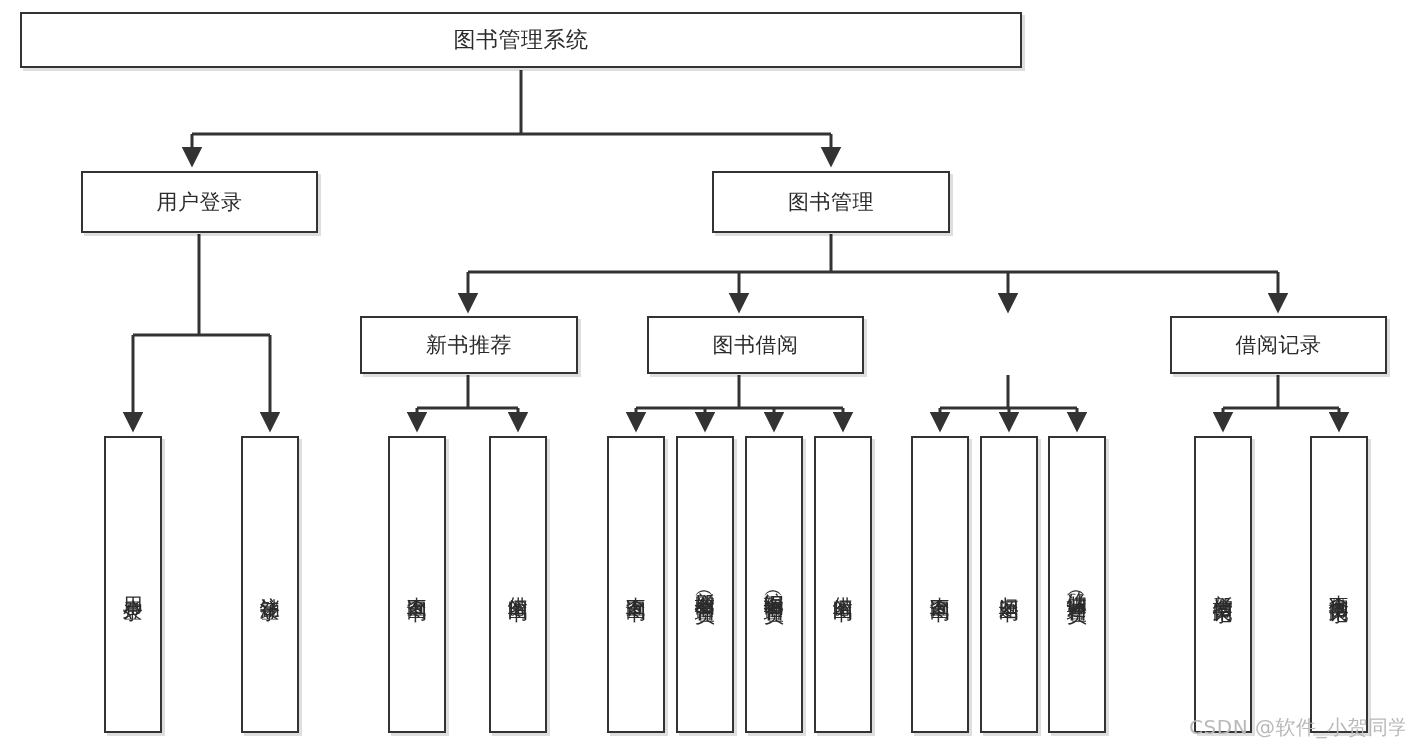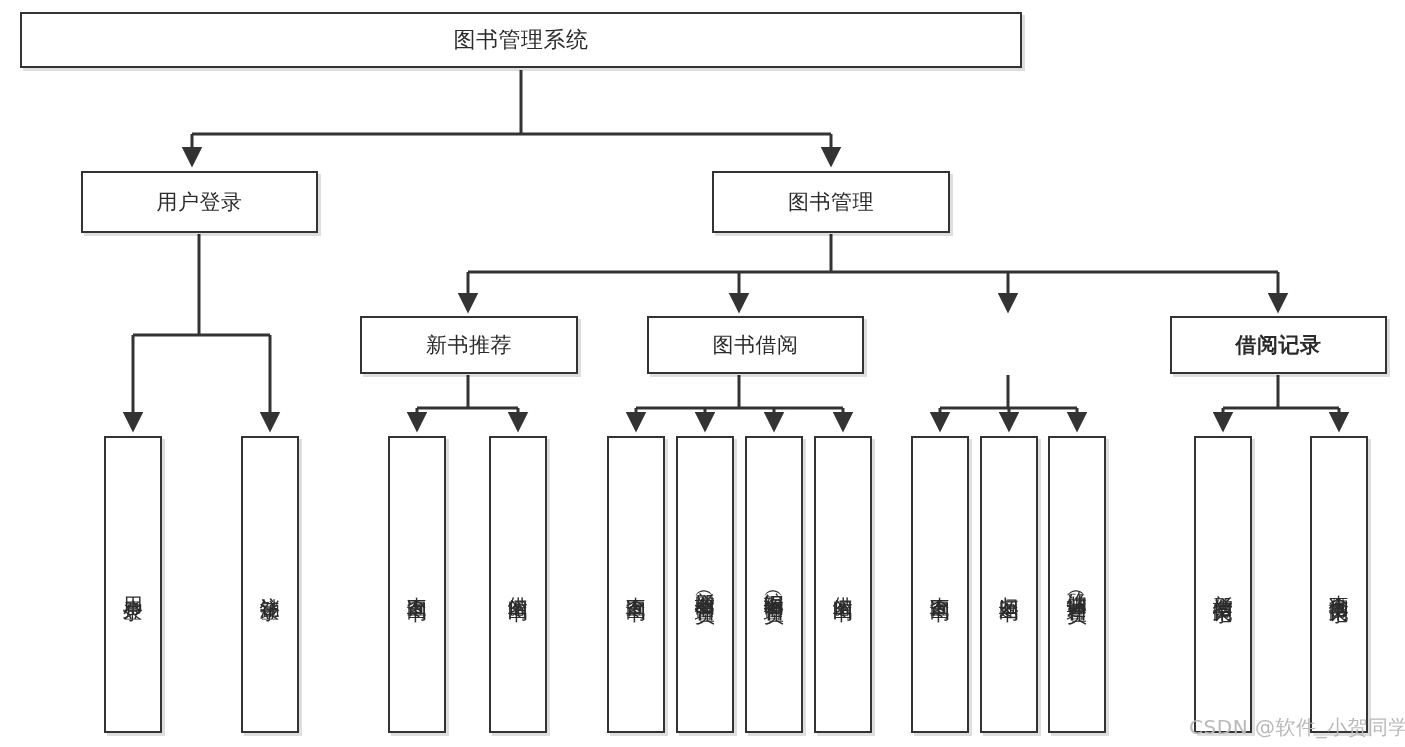--- a/index.html
+++ b/index.html
@@ -142,21 +142,21 @@
   <div class="node horiz" style="left:360px; top:316px; width:218px; height:58px;">
     <span class="node-label">新书推荐</span>
   </div>
 
   <div class="node horiz" style="left:712px; top:171px; width:238px; height:62px;">
     <span class="node-label">图书管理</span>
   </div>
   <div class="node horiz" style="left:631px; top:316px; width:217px; height:58px;margin-left:16px;">
     <span class="node-label">图书借阅</span>
   </div>
-  <div class="node horiz" style="left:1170px; top:316px; width:217px; height:58px;font-weight:bold;">
+  <div class="node horiz" style="left:1170px; top:316px; width:217px; height:58px;">
     <span class="node-label">借阅记录</span>
   </div>
 
   <div class="node vert" style="left:104px; top:436px; width:58px; height:297px;">
     <span class="node-label">用户登录</span>
   </div>
   <div class="node vert" style="left:241px; top:436px; width:58px; height:297px;">
     <span class="node-label">注销登录</span>
   </div>
 

